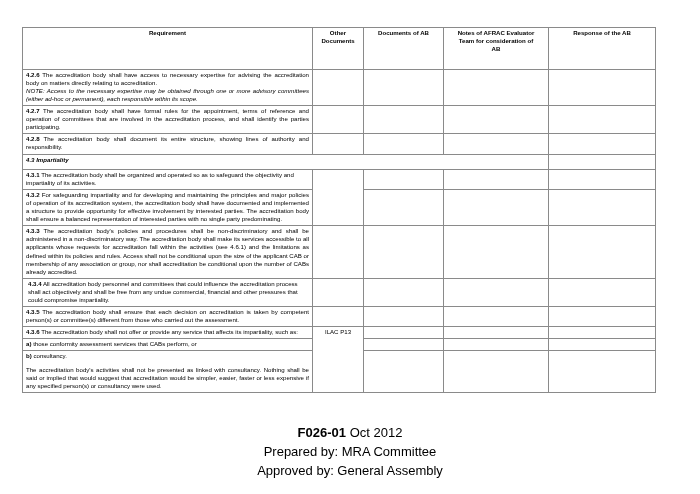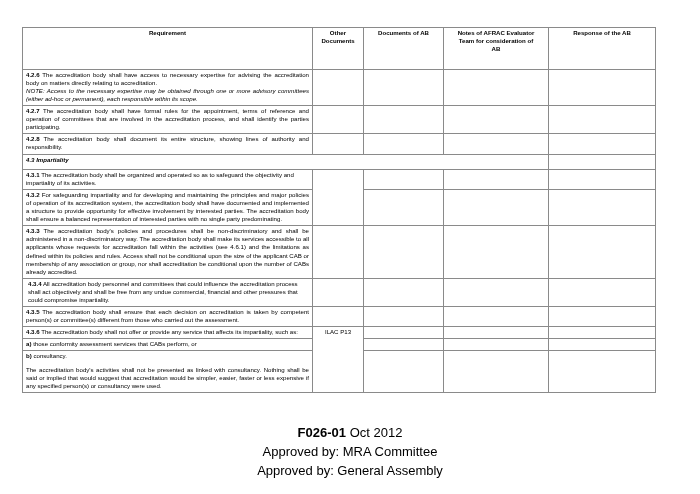--- a/index.html
+++ b/index.html
@@ -219,17 +219,17 @@
         <td></td>
         <td></td>
         <td></td>
       </tr>
 
     </tbody>
   </table>
 
   <div id="footer">
     <div><span class="b">F026-01</span> <span>Oct 2012</span></div>
-    <div>Approved by: MRA Committee</div>
+    <div>Prepared by: MRA Committee</div>
     <div>Approved by: General Assembly</div>
   </div>
 
 </div>
 
 </body></html>

